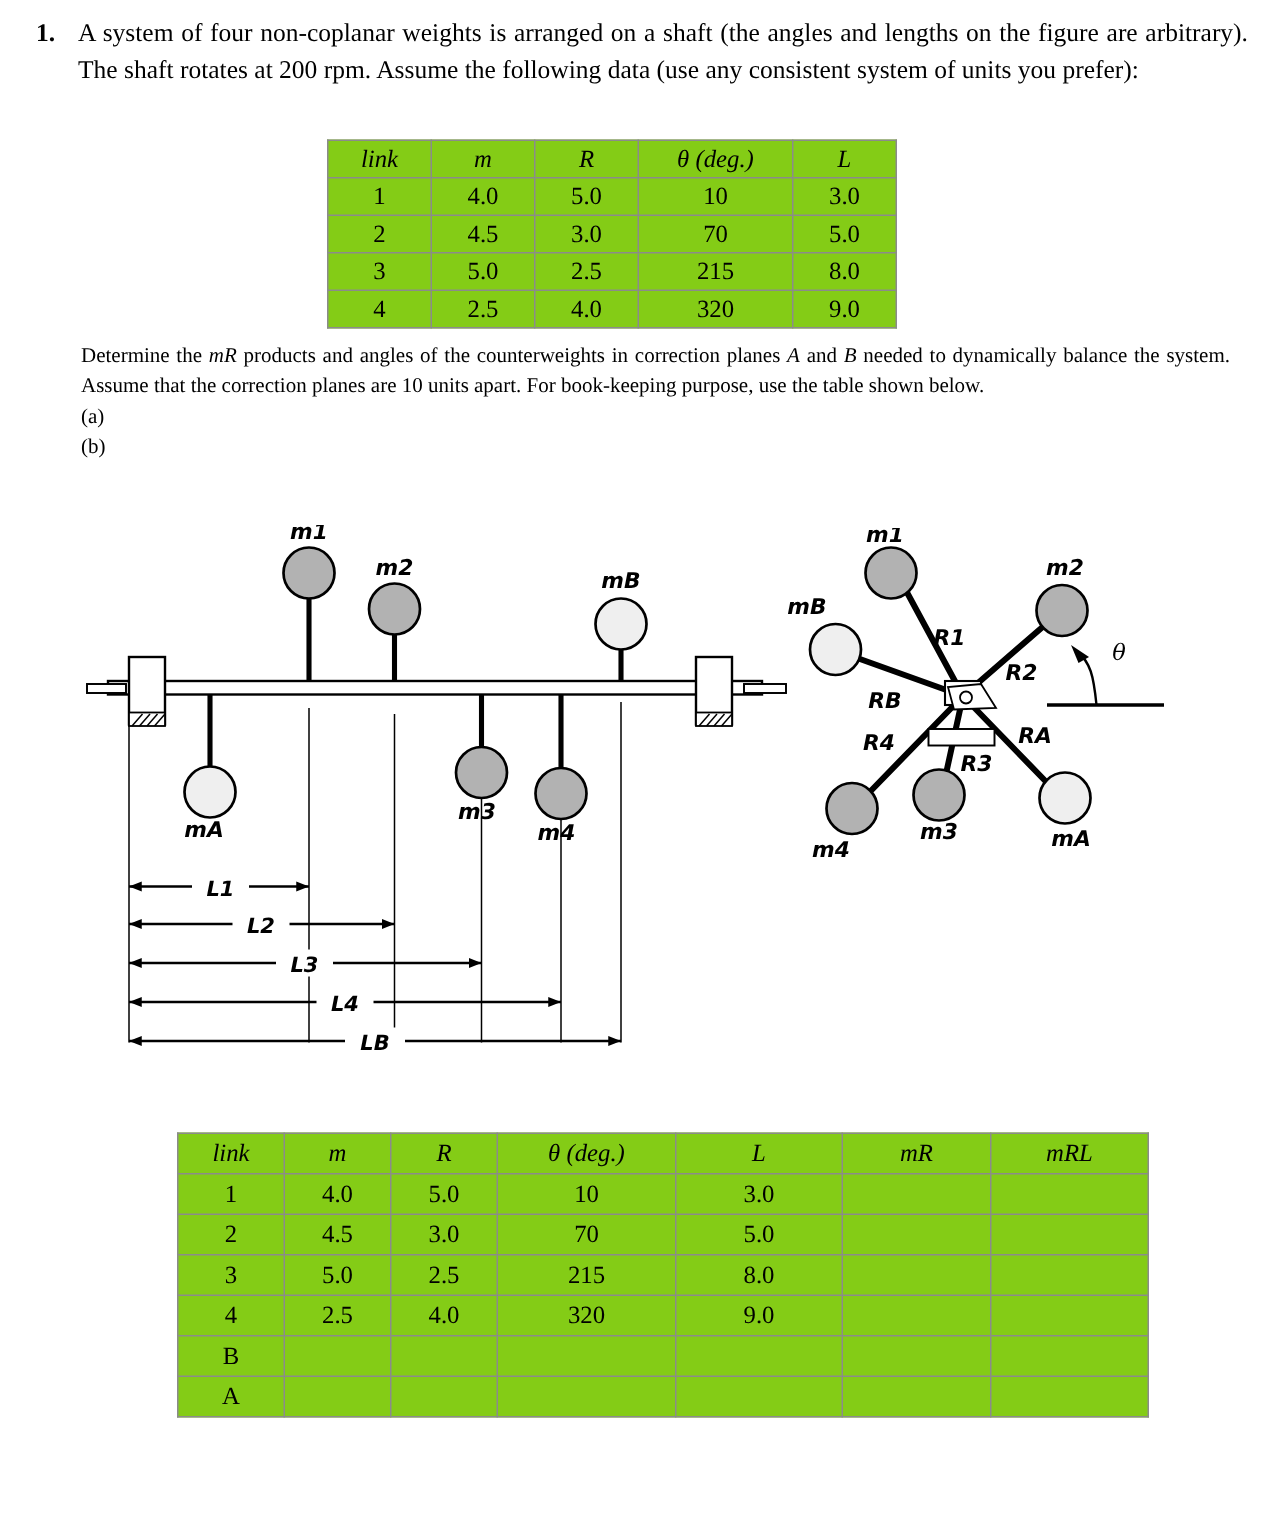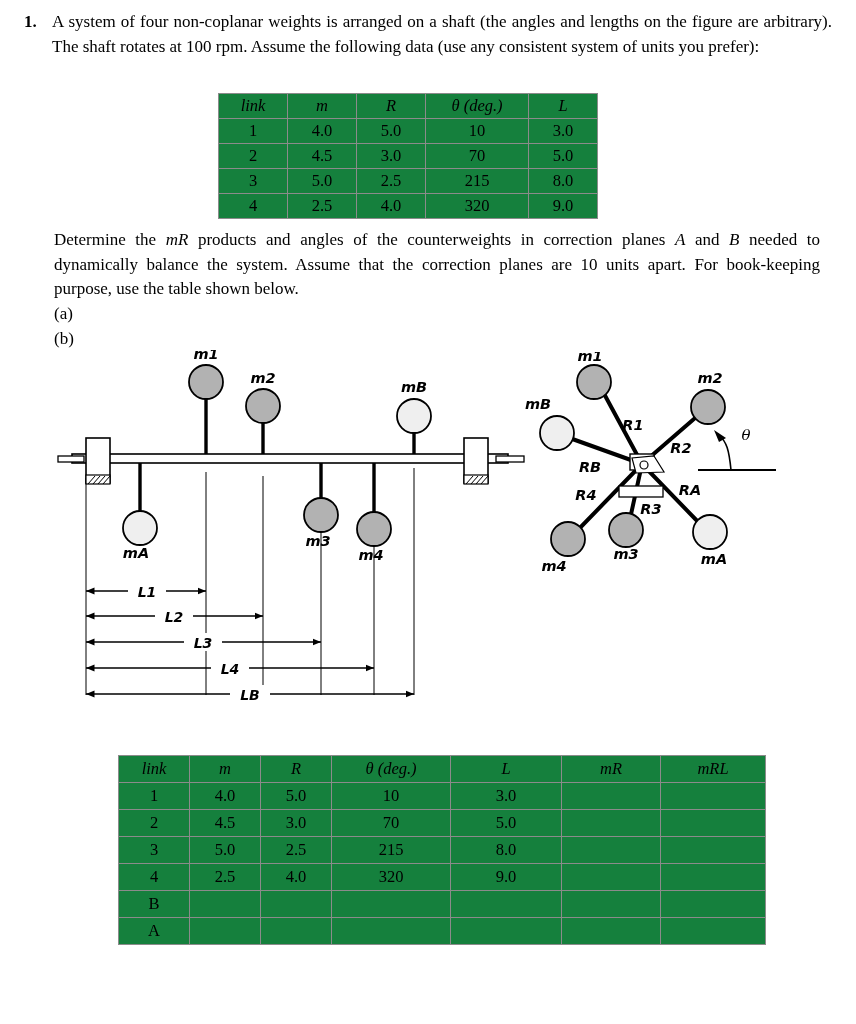--- a/index.html
+++ b/index.html
@@ -11,21 +11,21 @@
   .page{position:relative;width:856px;height:1024px;}
 
   
   .prob{position:absolute;left:24px;top:10px;width:808px;}
   .prob-row{display:flex;align-items:flex-start;}
   .prob-num{font-weight:bold;font-size:17px;width:28px;flex:none;line-height:1.45;}
   .prob-text{font-size:17px;line-height:1.45;text-align:justify;flex:1;}
   .it{font-style:italic;}
 
   
-  table.dtbl{border-collapse:collapse;background:#15803d;}
+  table.dtbl{border-collapse:collapse;background:#84cc16;}
   table.dtbl td{
     border:1px solid #8b8b8b;
     text-align:center;font-size:16.5px;line-height:1.12;
     padding:2px 4px;height:20px;
   }
   table.dtbl td.hd{font-style:italic;}
   table.dtbl td.hdn{font-style:normal;}
 
   #table-top{position:absolute;left:218px;top:93px;}
   #table-top td{width:60px;}
@@ -35,21 +35,21 @@
   #table-bottom{position:absolute;left:118px;top:755px;}
   #table-bottom td{width:62px;}
   #table-bottom td.c-link{width:58px;}
   #table-bottom td.c-th{width:110px;}
   #table-bottom td.c-l{width:102px;}
   #table-bottom td.c-mr{width:90px;}
   #table-bottom td.c-mrl{width:96px;}
   #table-bottom td{height:22px;}
 
   
-  .mid{position:absolute;left:54px;top:228px;width:766px;font-size:17px;line-height:1.45;}
+  .mid{position:absolute;left:54px;top:228px;width:766px;font-size:14px;line-height:1.45;}
   .mid p{margin:0;text-align:justify;}
   .mid .ab{display:flex;}
   .mid .ab span.lbl{width:26px;flex:none;}
 
   
   #fig-side{position:absolute;left:56px;top:350px;}
   #fig-end{position:absolute;left:518px;top:352px;}
 
   svg{display:block;}
   .flab{font-family:"DejaVu Sans", sans-serif;font-style:italic;font-size:14.5px;font-weight:600;fill:#000;}
@@ -57,21 +57,21 @@
   .gsym{font-family:"DejaVu Serif", serif;font-style:italic;font-size:15px;fill:#000;}
 </style>
 </head>
 <body>
 
 <div class="page">
 
   <div class="prob">
     <div class="prob-row">
       <div class="prob-num">1.</div>
-      <div class="prob-text">A system of four non-coplanar weights is arranged on a shaft (the angles and lengths on the figure are arbitrary).  The shaft rotates at 100 rpm.  Assume the following data (use any consistent system of units you prefer):</div>
+      <div class="prob-text">A system of four non-coplanar weights is arranged on a shaft (the angles and lengths on the figure are arbitrary).  The shaft rotates at 200 rpm.  Assume the following data (use any consistent system of units you prefer):</div>
     </div>
   </div>
 
   <table class="dtbl" id="table-top">
     <tbody>
       <tr>
         <td class="hd c-link">link</td>
         <td class="hd">m</td>
         <td class="hd">R</td>
         <td class="hd c-th">θ (deg.)</td>

